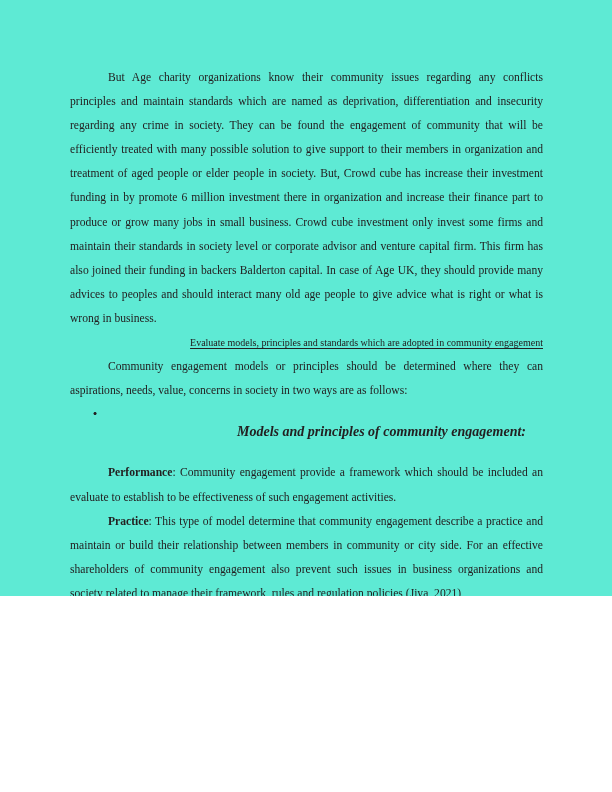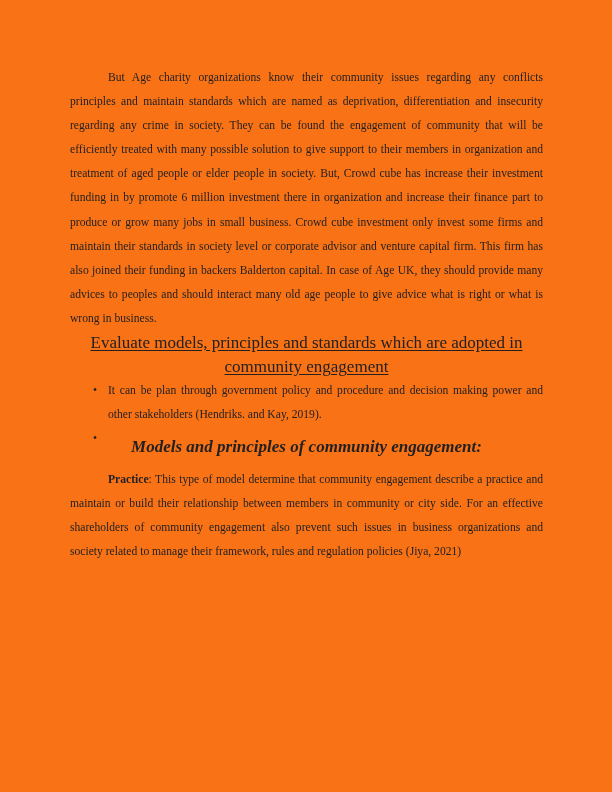--- a/index.html
+++ b/index.html
@@ -4,22 +4,22 @@
 <title>Community Engagement Document</title>
 <style>
   html, body {
     margin: 0;
     padding: 0;
     background: #ffffff;
   }
   .page {
     position: relative;
     width: 612px;
-    height: 792px;
-    background: #f97316;
+    height: 596px;
+    background: #5eead4;
     margin: 0;
     overflow: hidden;
     font-family: "Liberation Serif", "DejaVu Serif", serif;
     color: #231f20;
   }
   .content {
     position: absolute;
     left: 70px;
     top: 66px;
     width: 473px;
@@ -28,37 +28,37 @@
     margin: 0;
     font-size: 11.6px;
     line-height: 24.1px;
     text-align: justify;
     text-indent: 38px;
     color: #232021;
     -webkit-font-smoothing: antialiased;
   }
   .heading-underline {
     margin: 0;
-    font-size: 17px;
+    font-size: 10px;
     line-height: 24.1px;
-    text-align: center;
+    text-align: right;
     text-indent: 0;
     color: #232021;
   }
   .heading-underline .u {
     text-decoration: underline;
     text-underline-offset: 2px;
   }
   .heading-bolditalic {
-    margin: 8px;
-    font-size: 17px;
+    margin: 17px;
+    font-size: 14px;
     line-height: 24.1px;
     font-weight: bold;
     font-style: italic;
-    text-align: center;
+    text-align: right;
     text-indent: 0;
     color: #232021;
   }
   ul.bullets {
     margin: 0;
     padding: 0;
     list-style: none;
   }
   ul.bullets li {
     position: relative;
@@ -84,27 +84,29 @@
 </head>
 <body>
 
 <div class="page">
   <div class="content">
 
     <p class="body">But Age charity organizations know their community issues regarding any conflicts principles and maintain standards which are named as deprivation, differentiation and insecurity regarding any crime in society. They can be found the engagement of community that will be efficiently treated with many possible solution to give support to their members in organization and treatment of aged people or elder people in society. But, Crowd cube has increase their investment funding in by promote 6 million investment  there in organization and increase their finance part to produce or grow many jobs in small business. Crowd cube investment only invest some firms and maintain their standards in society level or corporate advisor and venture capital firm. This firm has also joined their funding in backers Balderton capital. In case of Age UK, they should provide many advices to peoples and should interact many old age people to give advice what is right or what is wrong in business.</p>
 
     <p class="heading-underline"><span class="u">Evaluate models, principles and standards which are adopted in community engagement </span></p>
 
+    <p class="body">Community engagement models or principles should be determined where they can aspirations, needs, value, concerns in society in two ways are as follows:</p>
 
     <ul class="bullets">
-      <li><span class="dot">•</span><span>It can be plan through government policy and procedure and decision making power and other stakeholders (Hendriks. and Kay, 2019).</span></li>
+      <li><span class="dot">•</span></li>
       <li><span class="dot">•</span></li>
     </ul>
 
     <p class="heading-bolditalic">Models and principles of community engagement:</p>
 
 
+    <p class="body"><span class="lead">Performance</span><span>: Community engagement provide a framework which should be included an evaluate to establish to be effectiveness of such engagement activities.</span></p>
 
     <p class="body"><span class="lead">Practice</span><span>: This type of model determine that community engagement describe a practice and maintain or build their relationship between members in community or city side. For an effective shareholders of community engagement also prevent such issues in business organizations and society related to manage their framework, rules and regulation policies (Jiya, 2021)</span></p>
 
 
   </div>
 </div>
 
 </body></html>

